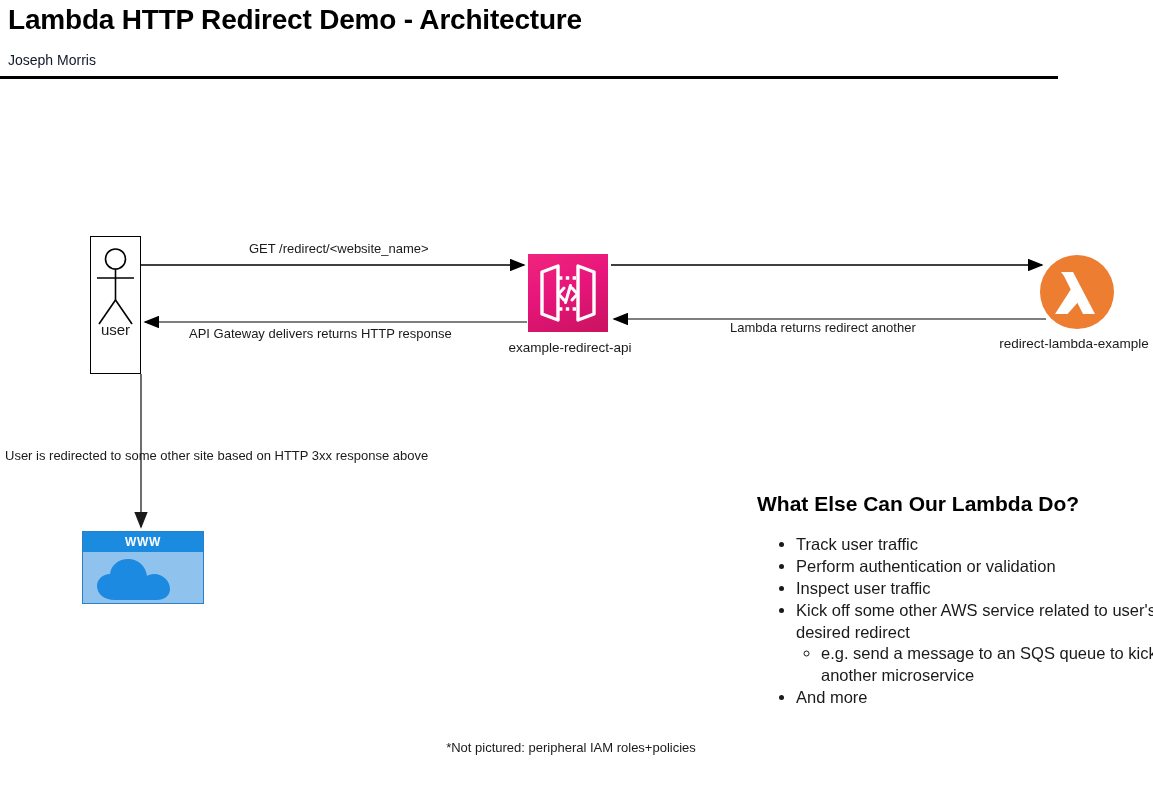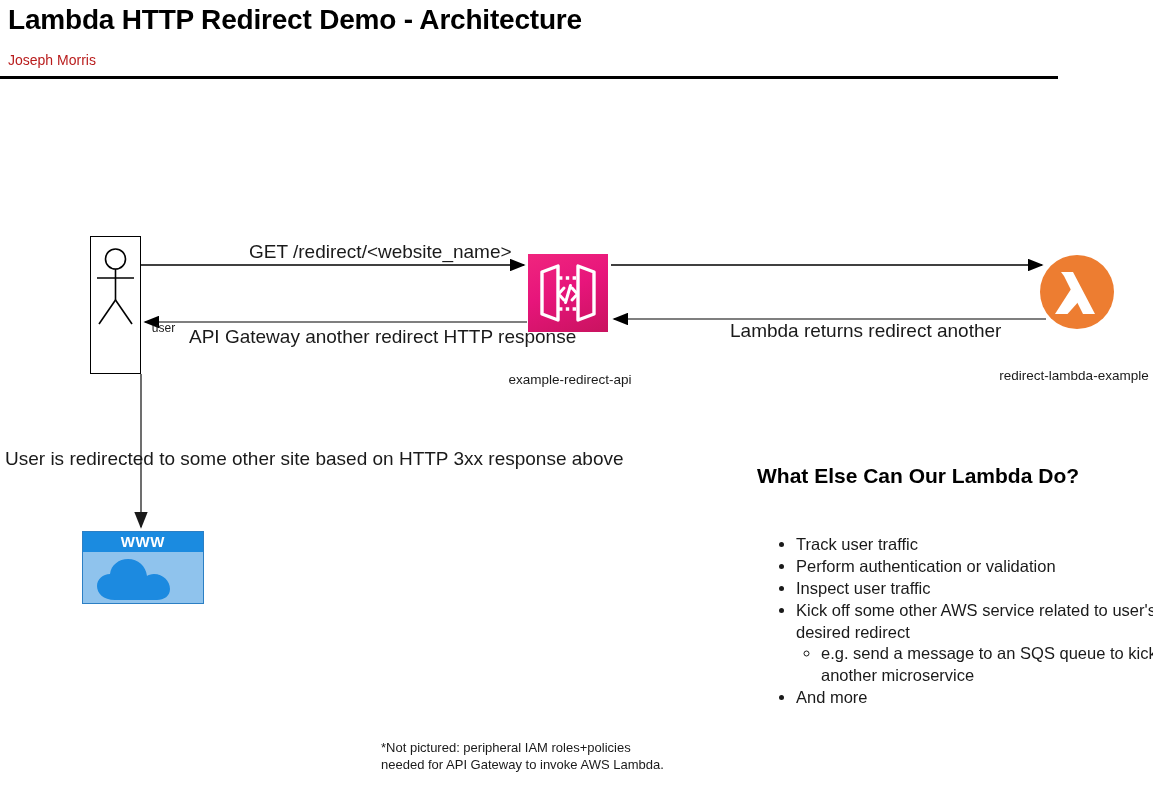--- a/index.html
+++ b/index.html
@@ -31,44 +31,43 @@
     letter-spacing: -0.2px;
     color: #000;
     white-space: nowrap;
   }
   .page-author {
     position: absolute;
     left: 8px;
     top: 52px;
     font-size: 14px;
     font-weight: normal;
-    color: #b91c1c;
+    color: #0f172a;
     white-space: nowrap;
   }
   .header-rule {
     position: absolute;
     left: 0px;
     top: 76px;
     width: 1058px;
     height: 3px;
     background: #000000;
   }
 
   
   .node-label {
     position: absolute;
     font-size: 13.5px;
     color: #1a1a1a;
     white-space: nowrap;
     text-align: center;
-    margin-top: 32px;
   }
   .edge-label {
     position: absolute;
-    font-size: 19px;
+    font-size: 13px;
     color: #1a1a1a;
     white-space: nowrap;
   }
 
   
   .actor-box {
     position: absolute;
     left: 90px;
     top: 236px;
     width: 51px;
@@ -83,23 +82,22 @@
     top: 248px;
     width: 47px;
     height: 80px;
   }
   .actor-name {
     position: absolute;
     left: 90px;
     top: 321px;
     width: 51px;
     text-align: center;
-    font-size: 12px;
-    color: #1a1a1a;
-    padding-left: 48px;
+    font-size: 15px;
+    color: #1a1a1a;
   }
 
   
   .apigw-icon {
     position: absolute;
     left: 528px;
     top: 254px;
     width: 80px;
     height: 78px;
     background: linear-gradient(160deg, #F0257E 0%, #E7157B 45%, #C9135F 100%);
@@ -138,21 +136,21 @@
     background: #8FC3ED;
     overflow: hidden;
   }
   .www-bar {
     position: absolute;
     left: 0; top: 0;
     width: 100%;
     height: 20px;
     background: #1B8BE0;
     color: #ffffff;
-    font-size: 15px;
+    font-size: 12px;
     font-weight: bold;
     letter-spacing: 0.6px;
     text-align: center;
     line-height: 20px;
   }
   .www-cloud {
     position: absolute;
     left: 0; top: 18px;
     width: 122px;
     height: 53px;
@@ -164,21 +162,21 @@
     left: 0; top: 0;
     width: 1153px;
     height: 808px;
     pointer-events: none;
   }
 
   
   .whatelse-title {
     position: absolute;
     left: 757px;
-    top: 464px;
+    top: 492px;
     font-size: 21px;
     font-weight: bold;
     color: #000;
     white-space: nowrap;
   }
   .whatelse-list {
     position: absolute;
     left: 770px;
     top: 534px;
     width: 390px;
@@ -199,20 +197,21 @@
   .whatelse-list ul > li {
     margin: 0;
   }
 
   
   .footnote {
     position: absolute;
     left: 381px;
     top: 739px;
     width: 380px;
+    text-align: center;
     font-size: 13px;
     line-height: 17px;
     color: #1a1a1a;
   }
   .footnote div { white-space: nowrap; }
 </style>
 </head>
 <body>
 
 <div id="page">
@@ -281,35 +280,34 @@
     <div class="www-bar">WWW</div>
     <svg class="www-cloud" viewBox="0 0 122 53">
       <path d="M32 50 C20 50 14 43 14 36 C14 29 20 24 27 24 C28 15 36 9 45 9
                C55 9 63 16 64 26 C65 25 68 24 71 24 C80 24 87 31 87 39
                C87 46 81 50 74 50 Z" fill="#1C8AE0"></path>
     </svg>
   </div>
 
   <div class="edge-label" style="left:249px; top:241px;">GET /redirect/&lt;website_name&gt;</div>
   <div class="edge-label" style="left:730px; top:320px;">Lambda returns redirect another</div>
-  <div class="edge-label" style="left:189px; top:326px;">API Gateway another redirect HTTP response</div>
+  <div class="edge-label" style="left:189px; top:326px;">API Gateway delivers returns HTTP response</div>
   <div class="edge-label" style="left:5px; top:448px;text-align:center;">User is redirected to some other site based on HTTP 3xx response above</div>
 
   <div class="whatelse-title">What Else Can Our Lambda Do?</div>
   <ul class="whatelse-list">
     <li>Track user traffic</li>
     <li>Perform authentication or validation</li>
     <li>Inspect user traffic</li>
     <li>
       <span>Kick off some other AWS service related to user's desired redirect</span>
       <ul>
         <li>e.g. send a message to an SQS queue to kick off another microservice</li>
       </ul>
     </li>
     <li>And more</li>
   </ul>
 
   <div class="footnote">
     <div>*Not pictured: peripheral IAM roles+policies</div>
-    <div>needed for API Gateway to invoke AWS Lambda.</div>
   </div>
 
 </div>
 
 </body></html>

